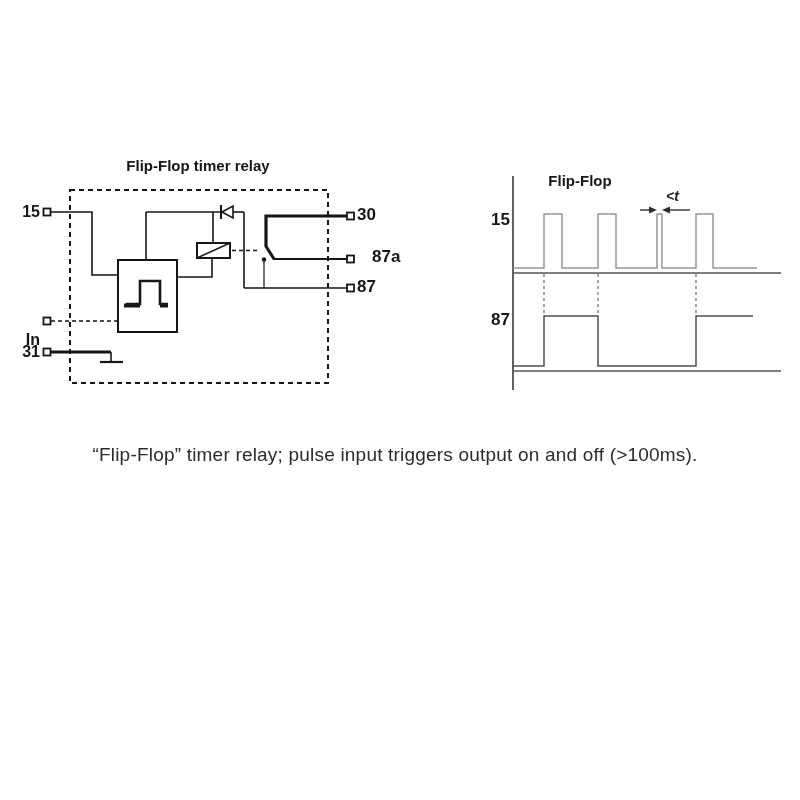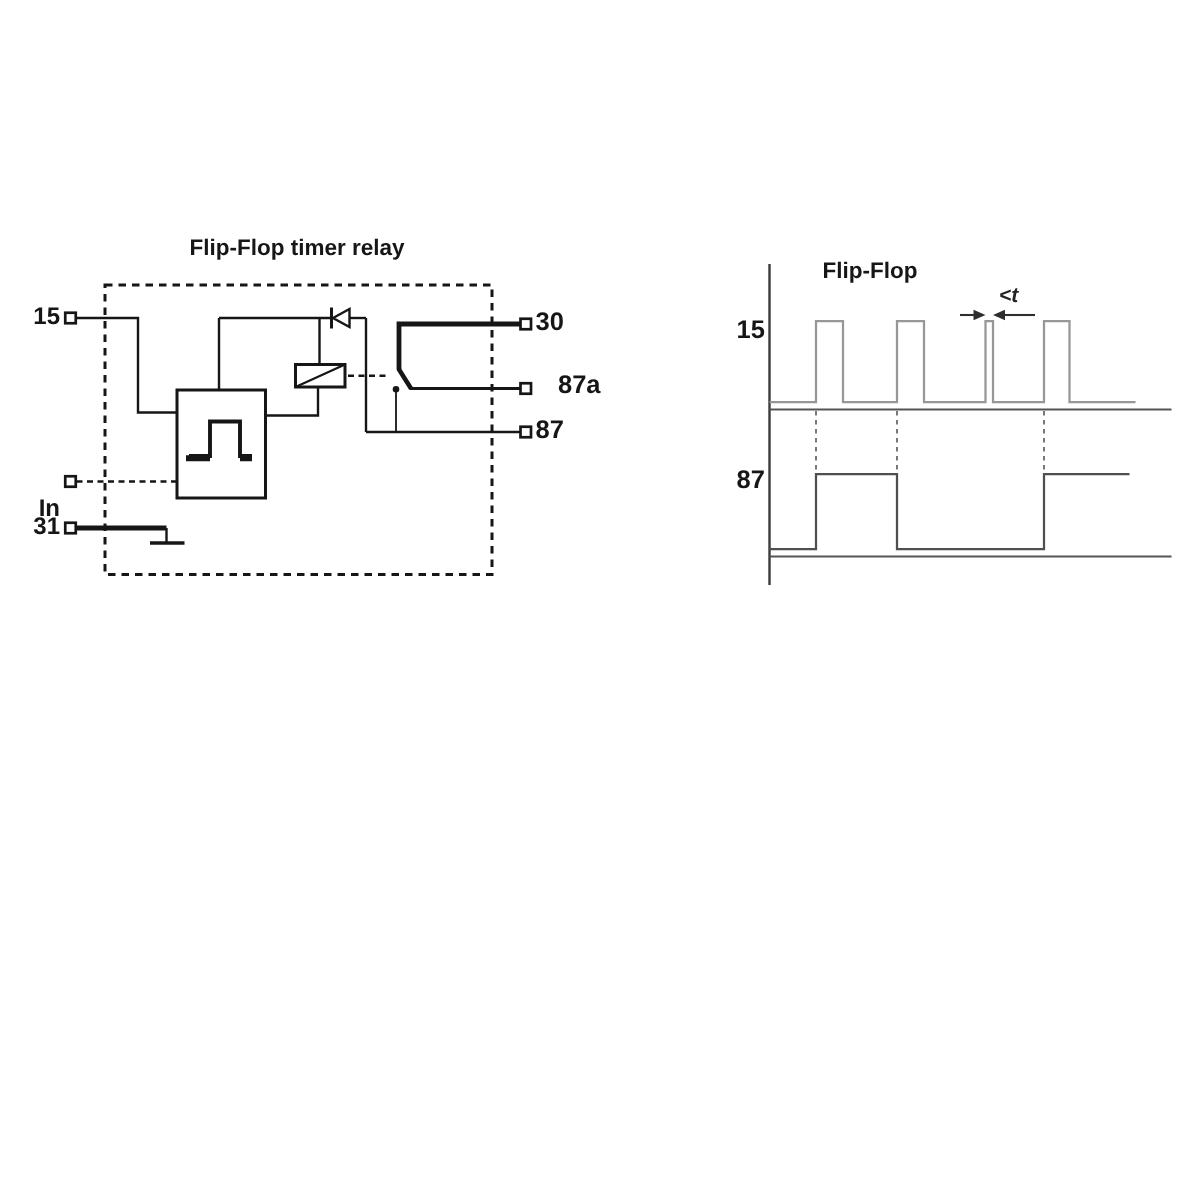--- a/index.html
+++ b/index.html
@@ -116,14 +116,15 @@
 
 <div class="lbl term-r" style="left:357px;top:206px;">30</div>
 <div class="lbl term-r" style="left:357px;top:248px;margin-left:15px;">87a</div>
 <div class="lbl term-r" style="left:357px;top:278px;">87</div>
 
 <div class="lbl title" style="left:580px;top:173px;">Flip-Flop</div>
 <div class="lbl wavelbl" style="left:482px;top:211px;">15</div>
 <div class="lbl wavelbl" style="left:482px;top:311px;">87</div>
 <div class="lbl lt" style="left:666px;top:189px;">&lt;t</div>
 
+<div class="lbl caption" style="left:395px;top:445px;">“Flip-Flop” timer relay; pulse input triggers output on and off (&gt;100ms).</div>
 
 </div>
 
 </body></html>

